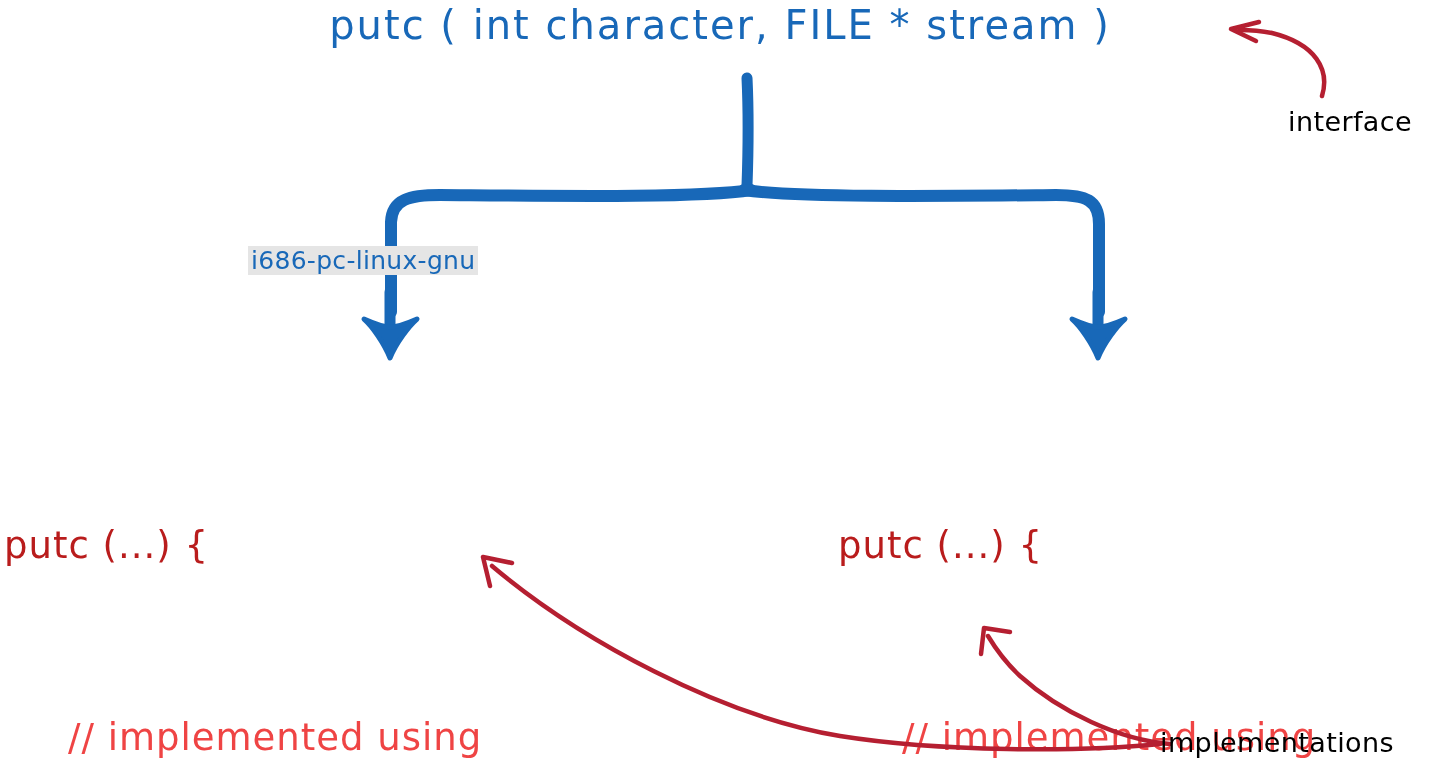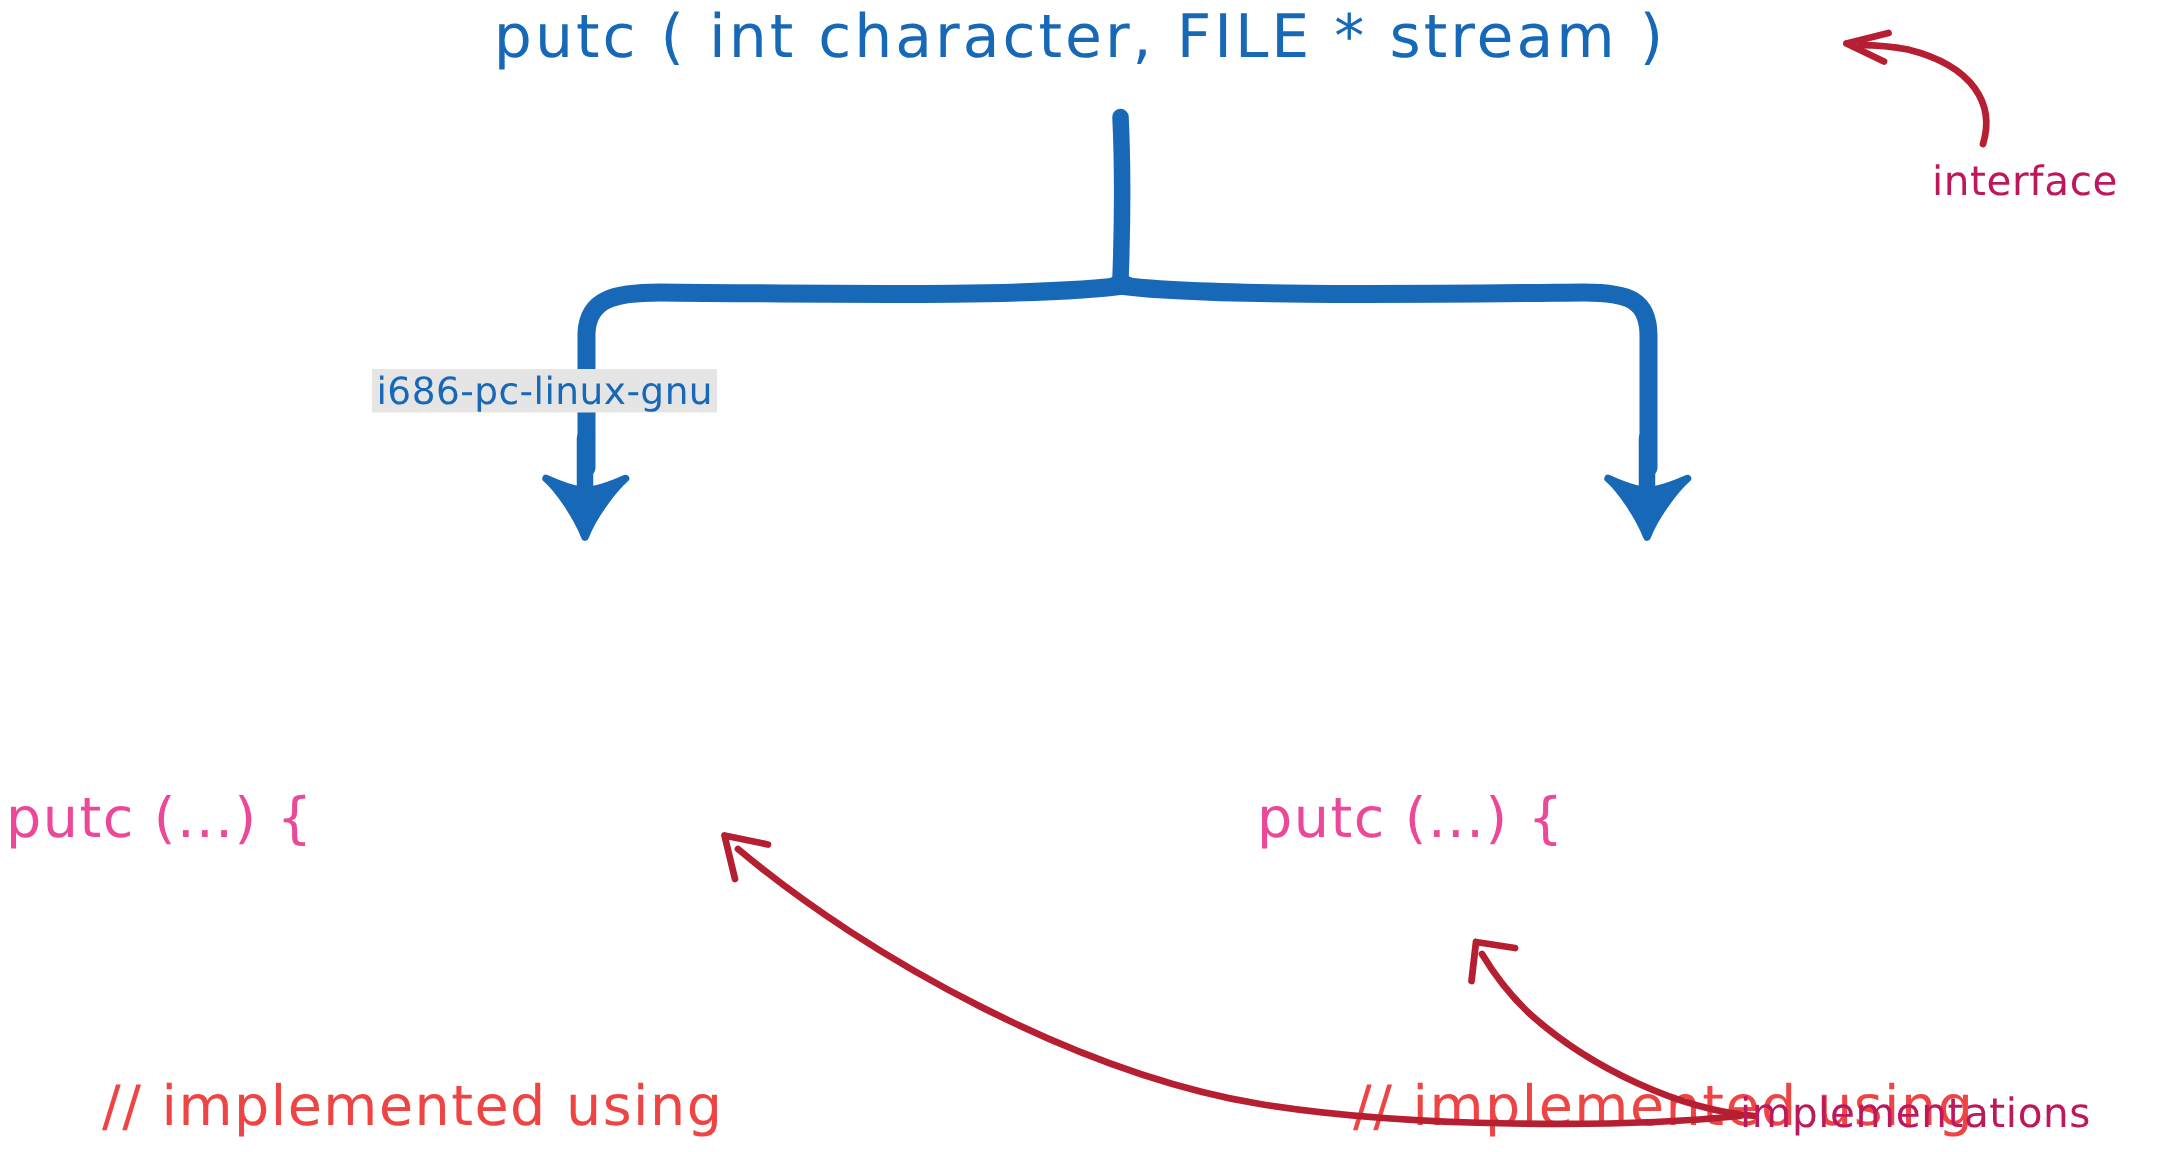--- a/index.html
+++ b/index.html
@@ -69,28 +69,28 @@
   .code-block {
     position: absolute;
     font-size: 37px;
     line-height: 64px;
     white-space: pre;
     letter-spacing: 1px;
   }
   #code-block-left  { left: 4px;   top: 386px; }
   #code-block-right { left: 838px; top: 386px; }
 
-  .code-struct  { color: #ec4899; }
+  .code-struct  { color: #b91c1c; }
   .code-comment { color: #ef4444; }
   .code-indent  { display: inline-block; width: 64px; }
 
   .annotation {
     position: absolute;
     font-size: 27px;
-    color: #be185d;
+    color: #000000;
     white-space: nowrap;
     letter-spacing: 0.4px;
   }
   #annotation-interface       { left: 1288px; top: 106px; }
   #annotation-implementations { left: 1160px; top: 727px; }
 
   #watermark {
     position: absolute;
     left: 1152px;
     top: 683px;

